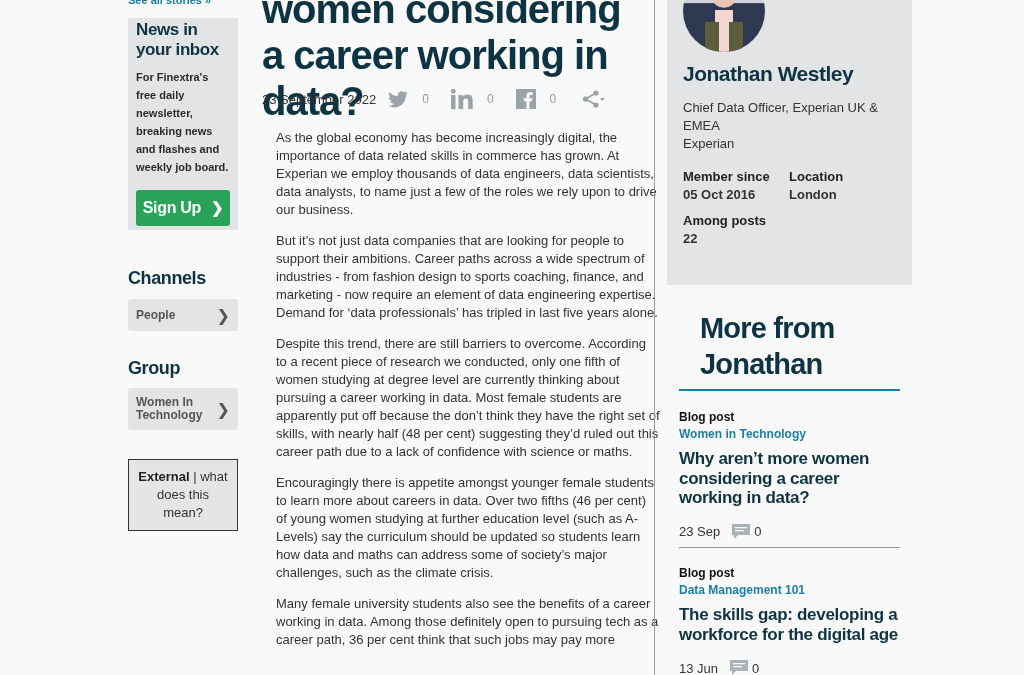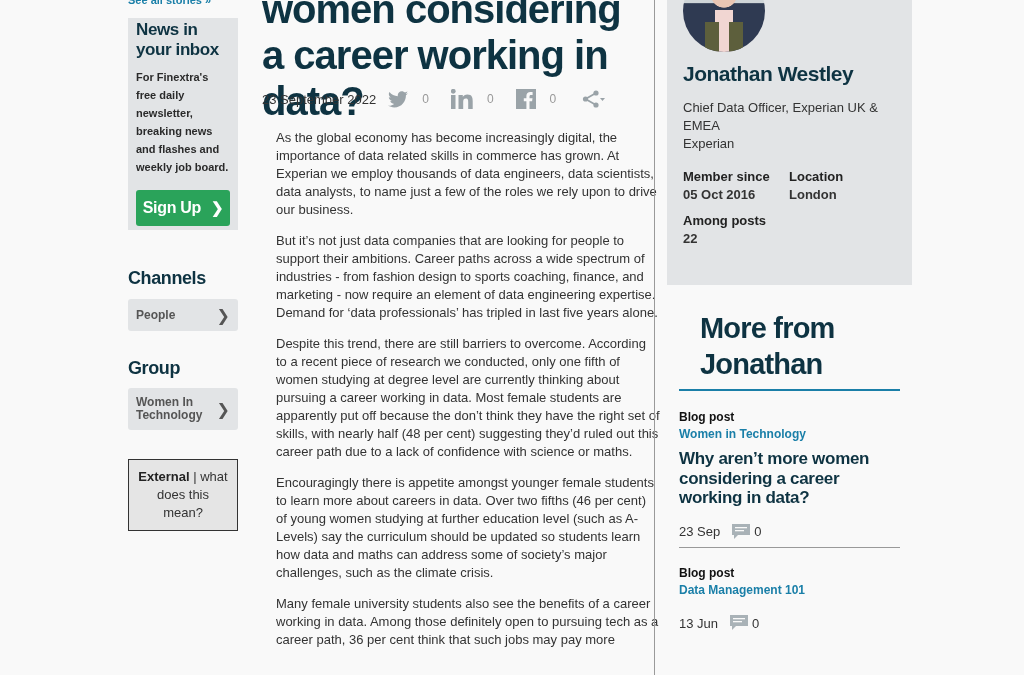--- a/index.html
+++ b/index.html
@@ -238,20 +238,21 @@
           </svg>
         <span>0</span>
       </span>
     </div>
   </div>
   <div class="post-rule" style="top:547px;"></div>
 
   <div class="post" style="top:565px;">
     <div class="kind">Blog post</div>
     <div class="chan">Data Management 101</div>
+    <div class="ptitle">The skills gap: developing a workforce for the digital age</div>
     <div class="pmeta">
       <span>13 Jun</span>
       <span class="comments">
         <svg width="18" height="16" viewBox="0 0 18 16">
             <path d="M0 0h18v11H6l-4 4v-4H0z"></path>
             <rect x="3" y="3" width="12" height="1.3" fill="#f9f9f9"></rect>
             <rect x="3" y="6" width="9" height="1.3" fill="#f9f9f9"></rect>
           </svg>
         <span>0</span>
       </span>

